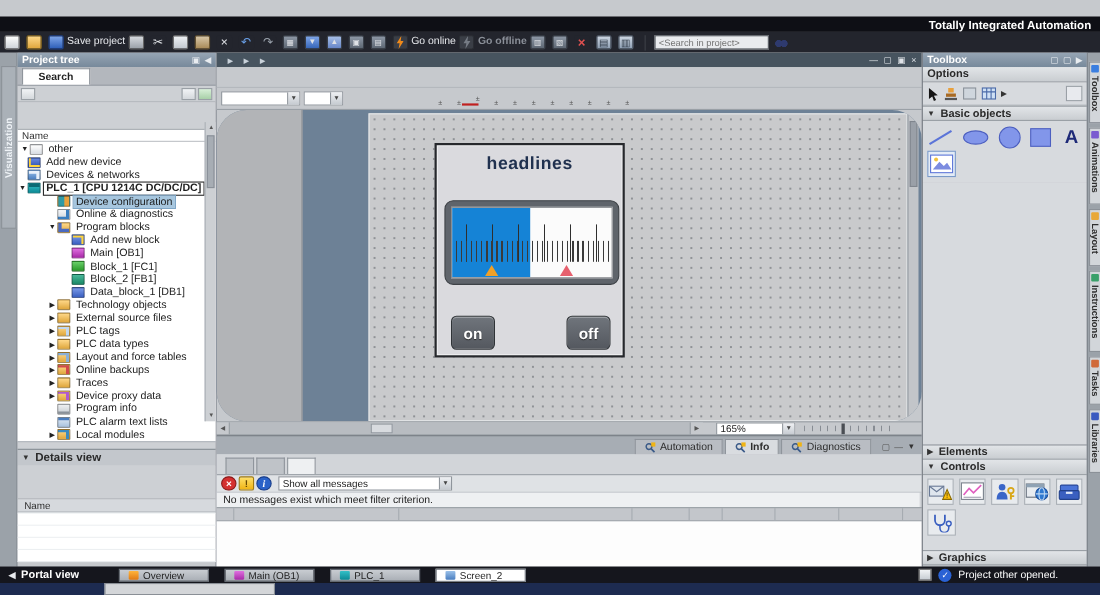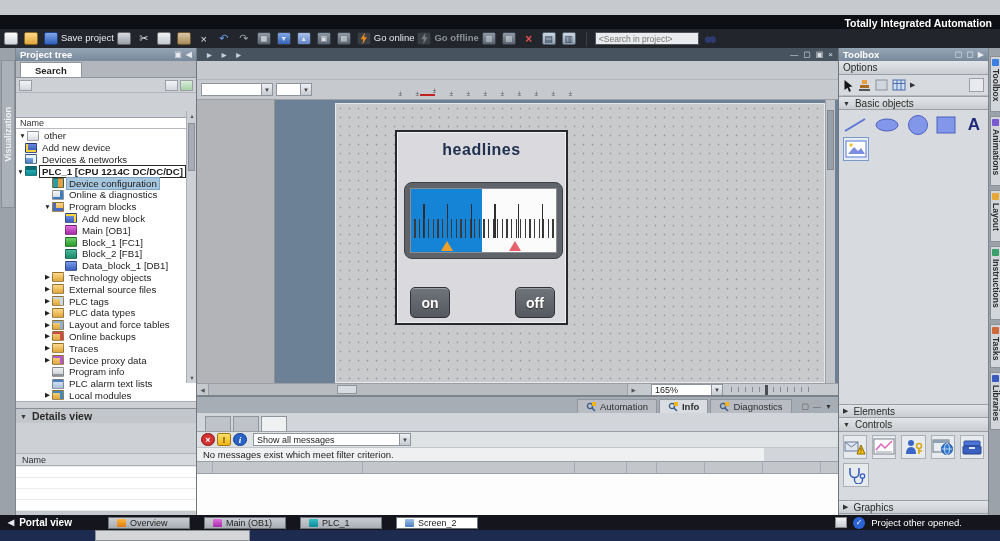--- a/index.html
+++ b/index.html
@@ -140,21 +140,21 @@
                border-left:1px solid #8f959c;font-size:6px;color:#444;display:flex;align-items:center;justify-content:center;}
   .combo-font{width:72px;margin-right:3px;} .combo-size{width:36px;margin-right:6px;}
   .fgi{min-width:15px;height:15px;display:flex;align-items:center;justify-content:center;color:#3a3e45;
        font-size:10.5px;margin-right:2px;position:relative;}
   .f-b{font-weight:bold;} .f-i{font-style:italic;} .f-u{text-decoration:underline;} .f-s{text-decoration:line-through;}
   .f-red{border-bottom:2px solid #c02020;height:13px;}
   .f-fill{color:#3a6ac0;}
   .f-pm::after{content:"±";font-size:6.5px;position:absolute;right:-1px;bottom:0;color:#555;}
 
   
-  .canvas{position:absolute;left:0;top:52px;width:641px;height:283px;background:#6d8196;overflow:hidden;}
+  .canvas{position:absolute;left:0;top:52px;width:641px;height:283px;background:#6d8196;overflow:hidden;border-radius:27px;}
   .canvas-left-strip{position:absolute;left:0;top:0;width:78px;height:283px;background:#b2b4b7;border-right:1px solid #8d9095;}
   .dotted{position:absolute;left:138px;top:3px;width:490px;height:280px;background:#c9cacc;
           background-image:radial-gradient(circle,#8f9296 .7px,transparent 1.1px);background-size:9px 9px;
           border:1px solid #e6e8ea;}
   .canvas-vscroll{position:absolute;right:3px;top:0;width:10px;height:283px;background:#c2c5c9;border-left:1px solid #9aa0a6;}
   .canvas-vscroll .thumb{position:absolute;left:1px;top:10px;width:7px;height:60px;background:#9aa0a8;border:1px solid #80868e;}
 
   
   .screen{position:absolute;left:198px;top:30px;width:173px;height:195px;background:#dadade;
           border:2px solid #26282c;box-shadow:inset 0 0 0 1px #f2f2f4;}
@@ -203,33 +203,33 @@
           border-bottom:none;font-size:9.5px;color:#333;margin-right:2px;}
   .subtab.active{background:#eef0f2;font-weight:bold;}
   .filter-row{position:absolute;left:0;top:18px;width:641px;height:17px;background:#dfe2e5;border-top:1px solid #9aa0a6;
               border-bottom:1px solid #c2c6cb;display:flex;align-items:center;padding-left:4px;gap:2px;}
   .fico{width:14px;height:13px;display:flex;align-items:center;justify-content:center;border:1px solid #9aa0a6;
         background:#eef0f2;font-size:9px;font-weight:bold;border-radius:2px;}
   .fico.red{color:#fff;background:#d43030;border-color:#8a1a1a;border-radius:7px;}
   .fico.yellow{color:#6a4a00;background:linear-gradient(#ffe06a,#f0b414);border-color:#a07a10;}
   .fico.blue{color:#fff;background:#2a62c8;border-color:#1a3e8a;border-radius:7px;font-style:italic;font-family:"Liberation Serif",serif;}
   .filter-combo{width:158px;height:13px;margin-left:4px;font-size:9px;padding-left:3px;}
-  .msg-row{position:absolute;left:0;top:35px;width:567px;height:13px;background:#eef0f2;font-size:9.5px;color:#222;
+  .msg-row{position:absolute;left:0;top:35px;width:639px;height:13px;background:#eef0f2;font-size:9.5px;color:#222;
            display:flex;align-items:center;padding-left:6px;}
   .grid-hdr{position:absolute;left:0;top:48px;width:641px;height:13px;background:#c3c6cb;border-top:1px solid #9aa0a6;
             border-bottom:1px solid #9aa0a6;display:flex;}
   .gcol{font-size:9px;color:#2e2e2e;padding:0 4px;display:flex;align-items:center;border-right:1px solid #a6abb1;}
   .c-ex{width:16px;} .c-path{width:150px;} .c-desc{width:212px;} .c-goto{width:52px;} .c-q{width:30px;}
   .c-err{width:48px;} .c-warn{width:58px;} .c-time{width:58px;}
   .grid-body{position:absolute;left:0;top:61px;width:641px;height:43px;background:#fdfdfd;}
 
   
   .rpanel{position:absolute;left:838px;top:0;width:150px;height:467px;background:#c6c9cd;border-left:1px solid #70767e;}
   .sec-hdr{height:14px;background:linear-gradient(#e2e5e8,#c9cdd1);border:1px solid #9aa0a6;border-left:none;border-right:none;
-           display:flex;align-items:center;gap:5px;font-weight:normal;font-size:10px;color:#2a2a2a;padding:0 4px;}
+           display:flex;align-items:center;gap:5px;font-weight:bold;font-size:10px;color:#2a2a2a;padding:0 4px;}
   .opt-palette{height:21px;background:#d7dade;display:flex;align-items:center;gap:4px;padding:0 4px;border-bottom:1px solid #b8bcc1;}
   .opt-palette .spacer{flex:1;}
   .pal-box{width:15px;height:14px;border:1px solid #9aa0a6;background:#e8eaee;display:flex;align-items:center;justify-content:center;}
   .basic-content{height:56px;background:#d7dade;padding:3px 4px 0;}
   .bo-row{display:flex;align-items:center;gap:8px;}
   .bo-item{display:flex;align-items:center;justify-content:center;min-width:20px;height:24px;}
   .bo-a{font-size:17px;font-weight:bold;color:#1e2a78;font-family:"Liberation Sans",sans-serif;}
   .bo-sel{border:1px solid #7a9ac8;background:#e4ecf6;padding:1px;}
   .rp-fill{height:238px;background:#d7dade;}
   .controls-content{height:68px;background:#d7dade;padding:3px 4px 0;}

